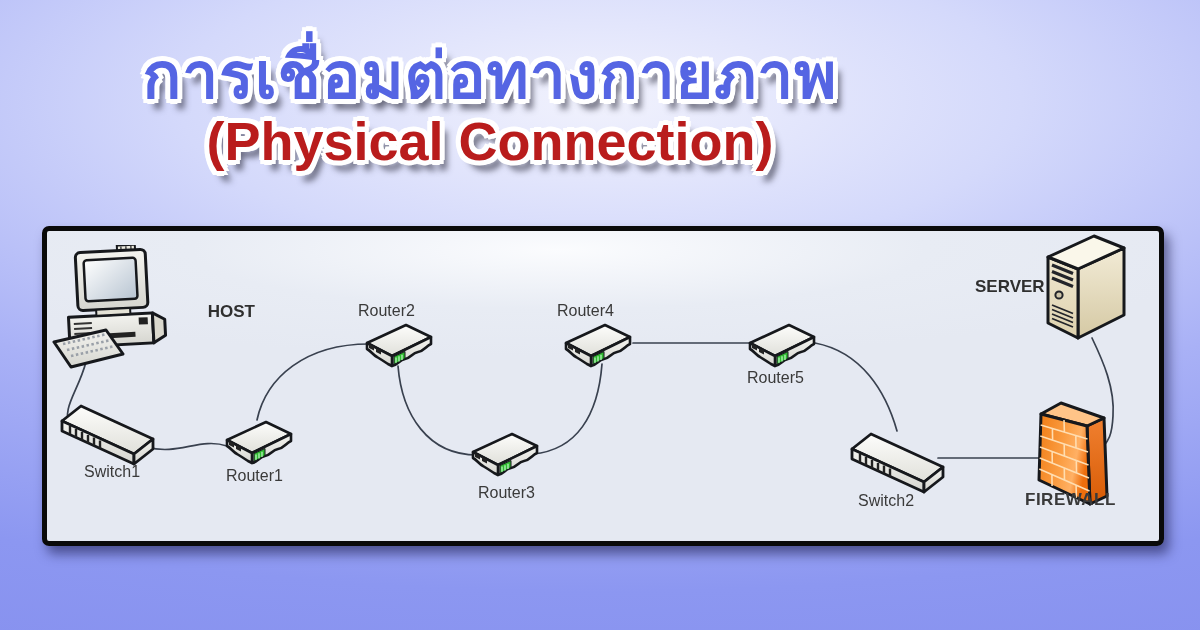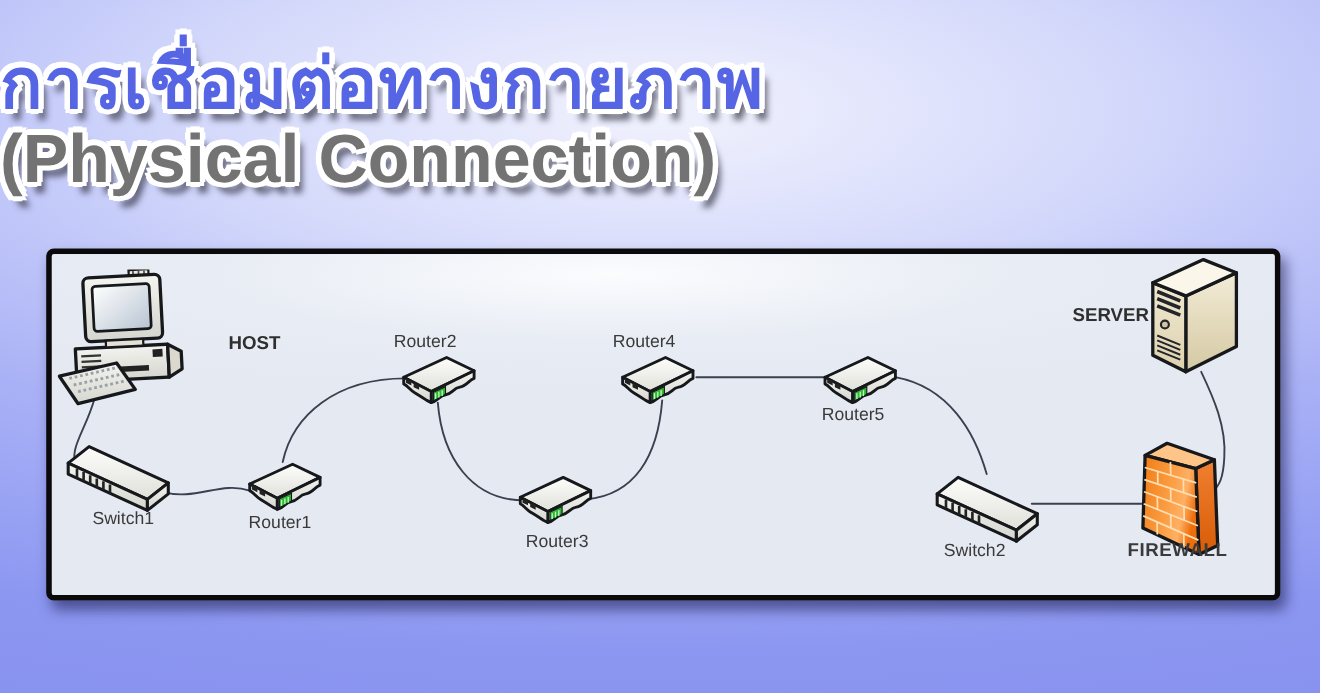--- a/index.html
+++ b/index.html
@@ -5,32 +5,32 @@
   html,body{margin:0;padding:0;}
   body{
     width:1200px;height:630px;overflow:hidden;position:relative;
     font-family:"Liberation Sans","DejaVu Sans",sans-serif;
     background:radial-gradient(ellipse 135% 95% at 50% 16%,
       #f1f2fd 0%, #d4d9fb 26%, #a9b1f6 55%, #8c97f1 82%, #8791ef 100%);
   }
   .stage{position:absolute;inset:0;}
 
   
-  .title-block{position:absolute;top:44px;left:0;width:980px;text-align:left;line-height:1;}
+  .title-block{position:absolute;top:44px;left:0;width:980px;text-align:center;line-height:1;}
   .title-thai{
     margin:0;font-size:64px;font-weight:700;color:#5565e3;letter-spacing:1px;
     text-shadow:
       -4px -4px 0 #fff, 0 -5px 0 #fff, 4px -4px 0 #fff,
       -5px 0 0 #fff, 5px 0 0 #fff,
       -4px 4px 0 #fff, 0 5px 0 #fff, 4px 4px 0 #fff,
       -3px 3px 0 #fff, 3px -3px 0 #fff,
       7px 10px 6px rgba(60,60,78,0.75);
   }
   .title-english{
-    margin:6px 0 0 0;font-size:62px;font-weight:700;color:#737373;letter-spacing:0px;
+    margin:6px 0 0 0;font-size:54px;font-weight:700;color:#b91c1c;letter-spacing:0px;
     text-shadow:
       -4px -4px 0 #fff, 0 -5px 0 #fff, 4px -4px 0 #fff,
       -5px 0 0 #fff, 5px 0 0 #fff,
       -4px 4px 0 #fff, 0 5px 0 #fff, 4px 4px 0 #fff,
       -3px 3px 0 #fff, 3px -3px 0 #fff,
       7px 10px 6px rgba(60,60,78,0.75);
   }
 
   
   .panel{

